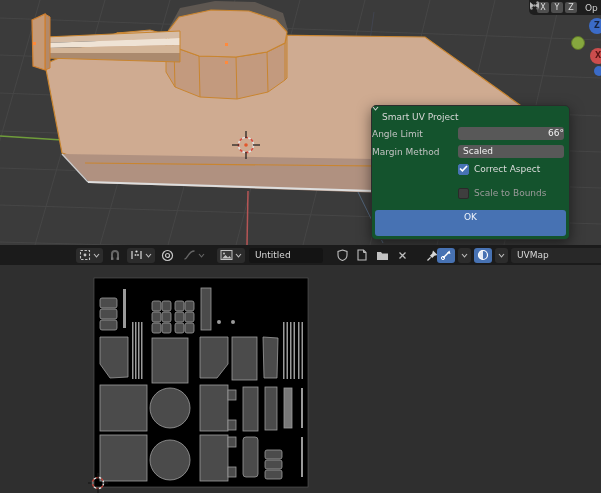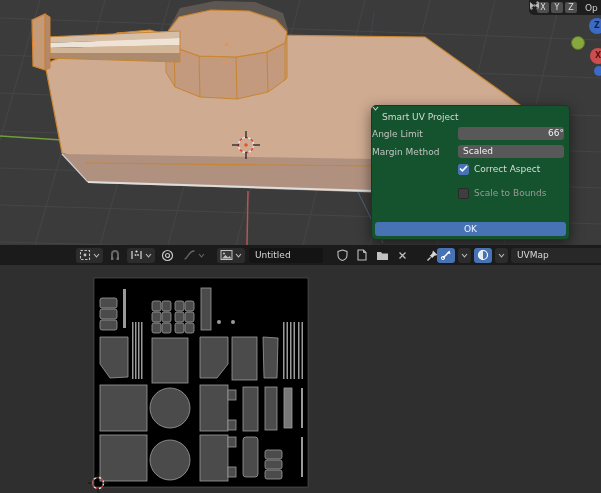--- a/index.html
+++ b/index.html
@@ -30,21 +30,21 @@
   .num-field{text-align:right;}
   .sel-field{display:flex;align-items:center;justify-content:space-between;padding:0 5px;box-sizing:border-box;}
   .chk-row{display:flex;align-items:flex-start;height:12px;margin:6px 0 12px 86px;}
   .checkbox{width:11px;height:11px;border-radius:2px;background:#3e3e3e;border:1px solid #2a2a2a;
             box-sizing:border-box;margin-right:5px;position:relative;}
   .checkbox svg{display:none;position:absolute;left:1px;top:2px;}
   .checkbox.checked{background:#4772b3;border-color:#4772b3;}
   .checkbox.checked svg{display:block;}
   .chk-row.dim label{color:#9a9a9a;}
   .chk-row label{color:#dcdcdc;}
-  #ok-btn{position:absolute;left:3px;right:3px;bottom:3px;height:14px;background:#4772b3;
+  #ok-btn{position:absolute;left:3px;right:3px;bottom:3px;height:26px;background:#4772b3;
           border-radius:3px;color:#eef3fb;text-align:center;line-height:14px;font-size:9px;}
   
   #uv-header{position:absolute;left:0;top:245px;width:601px;height:20px;background:#1b1b1b;
              display:flex;align-items:center;padding-left:76px;box-sizing:border-box;gap:3px;}
   .ibtn{height:15px;display:flex;align-items:center;background:#2c2c2c;border-radius:3px;
         padding:0 3px;gap:2px;}
   .ibtn.plain{background:transparent;}
   .ibtn.blue{background:#4772b3;}
   .txt-field{height:15px;background:#141414;border-radius:3px;color:#d8d8d8;font-size:9px;
              line-height:15px;padding:0 6px;}

